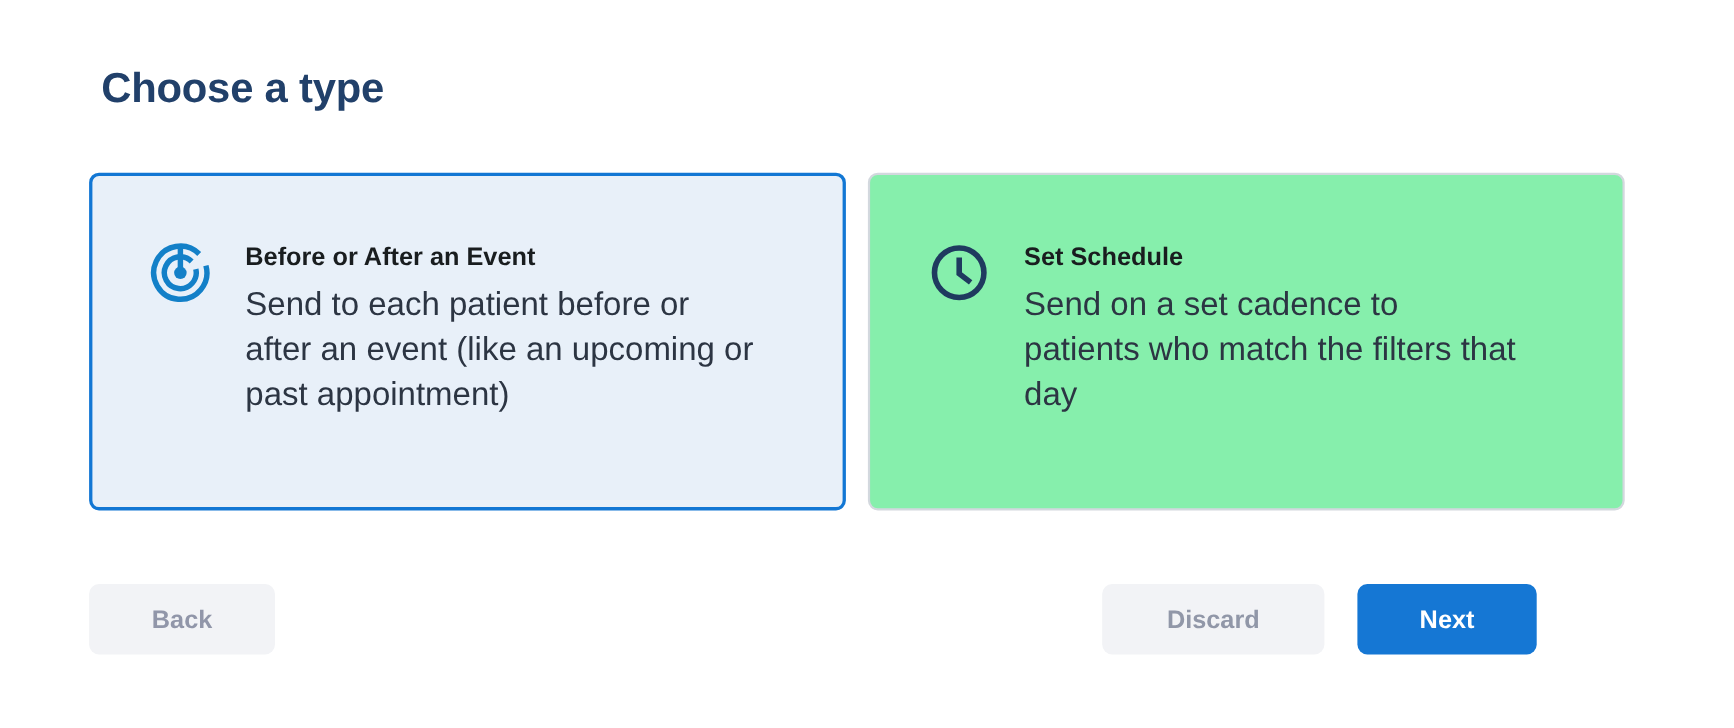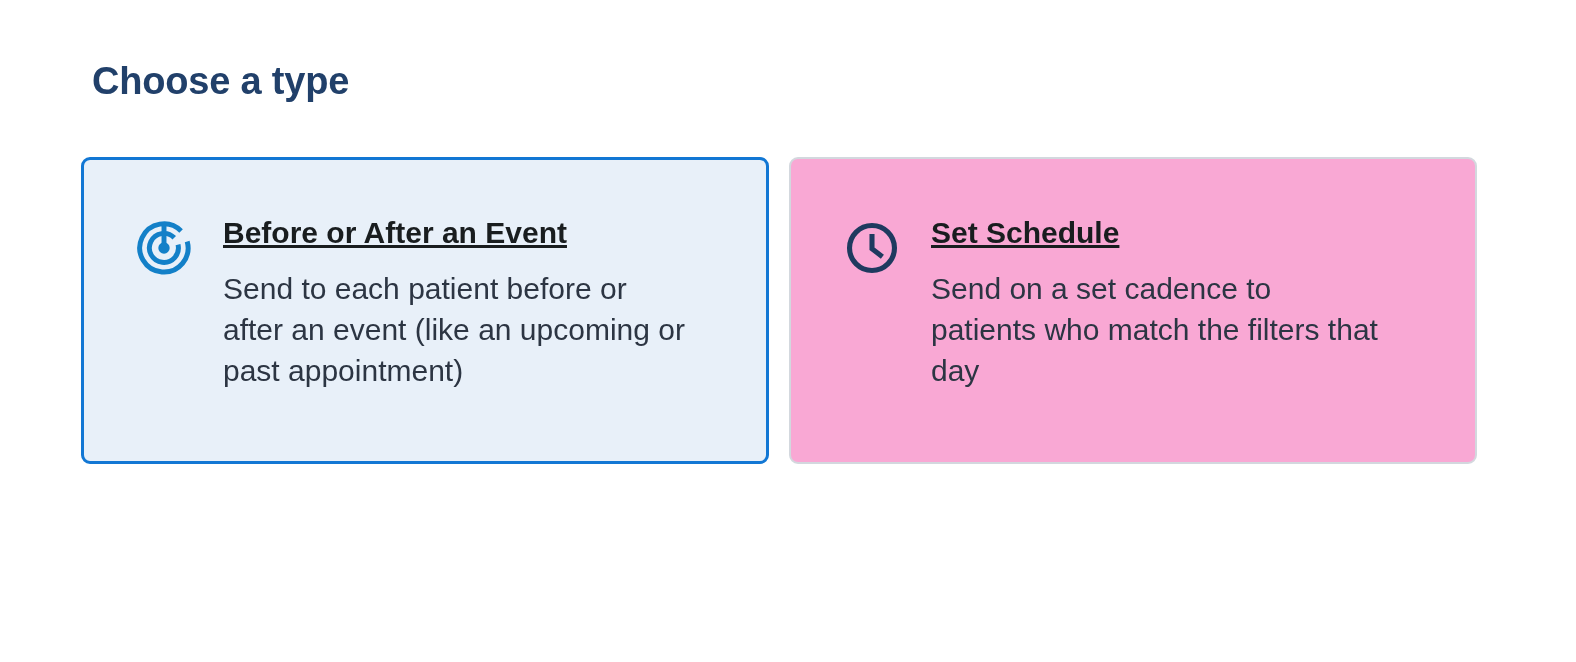--- a/index.html
+++ b/index.html
@@ -43,21 +43,21 @@
     height: 307px;
     display: flex;
     gap: 20px;
   }
 
   .option-card {
     box-sizing: border-box;
     width: 690px;
     height: 307px;
     border-radius: 9px;
-    background: #f9a8d4;
+    background: #86efac;
     border: 2px solid #D3D8DE;
     padding: 58px 44px 0 52px;
     display: flex;
     align-items: flex-start;
     gap: 30px;
     cursor: pointer;
   }
 
   .option-card.selected {
     background: #E8F0F9;
@@ -73,26 +73,25 @@
     display: block;
   }
 
   .card-text {
     flex: 1 1 auto;
     min-width: 0;
     padding-top: 1px;
   }
 
   .card-title {
-    font-size: 30px;
+    font-size: 23px;
     font-weight: bold;
     color: #191D1F;
     line-height: 30px;
-    margin-bottom: 20px;
-    text-decoration: underline;
+    margin-bottom: 8px;
   }
 
   .card-desc {
     font-size: 30px;
     font-weight: normal;
     color: #2C3543;
     line-height: 41px;
     max-width: 470px;
   }
 
@@ -180,14 +179,19 @@
         </svg>
       </span>
       <div class="card-text">
         <div class="card-title">Set Schedule</div>
         <div class="card-desc">Send on a set cadence to patients who match the filters that day</div>
       </div>
     </div>
 
   </div>
 
+  <div class="footer">
+    <button class="btn btn-back">Back</button>
+    <button class="btn btn-discard">Discard</button>
+    <button class="btn btn-next">Next</button>
+  </div>
 
 </div>
 
 </body></html>

